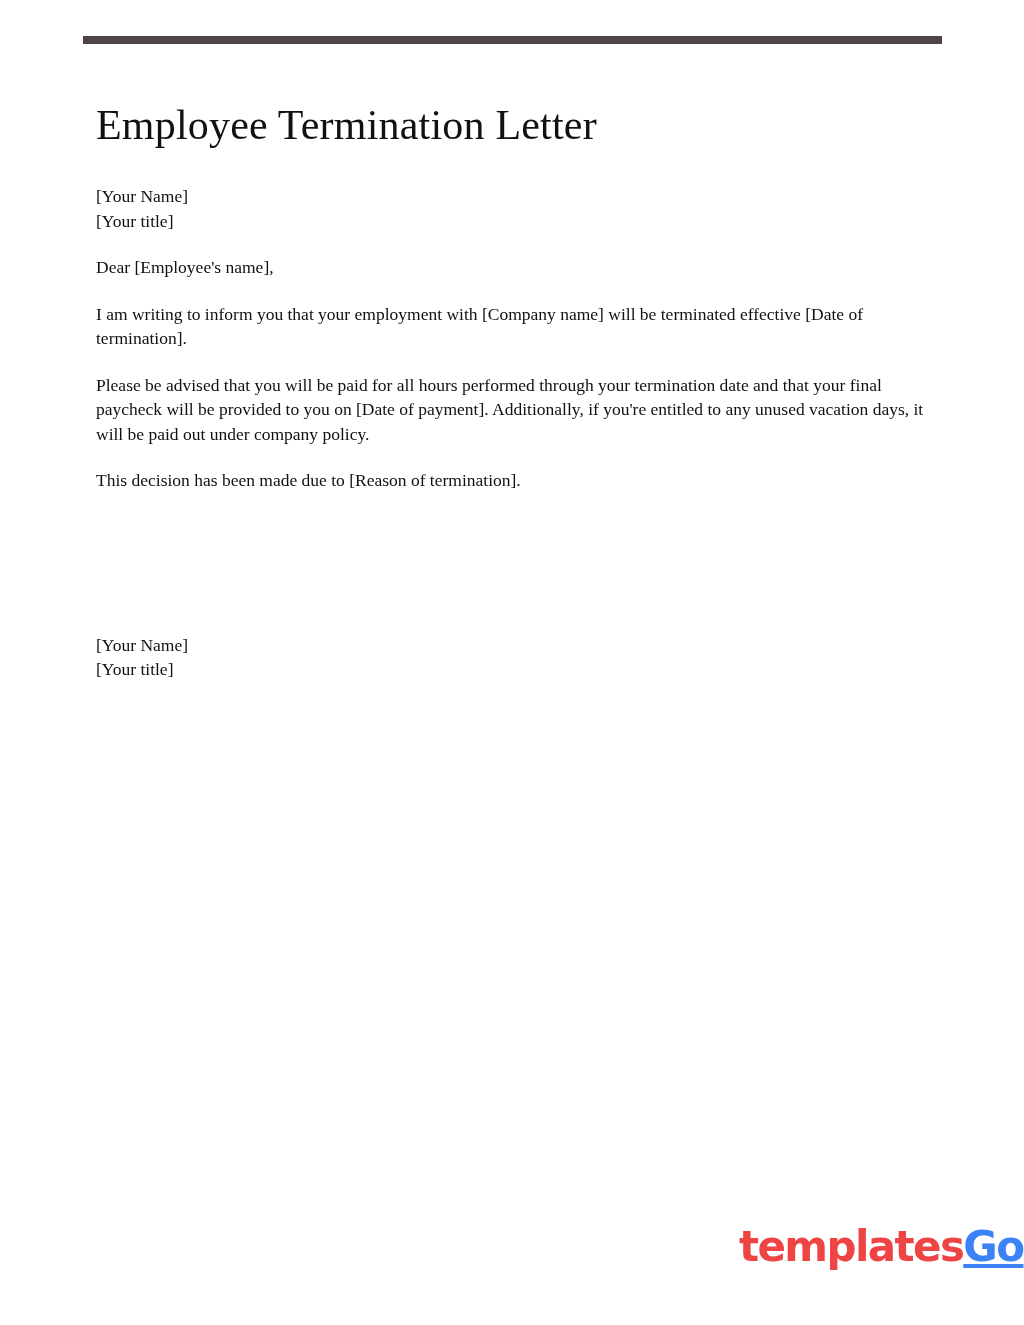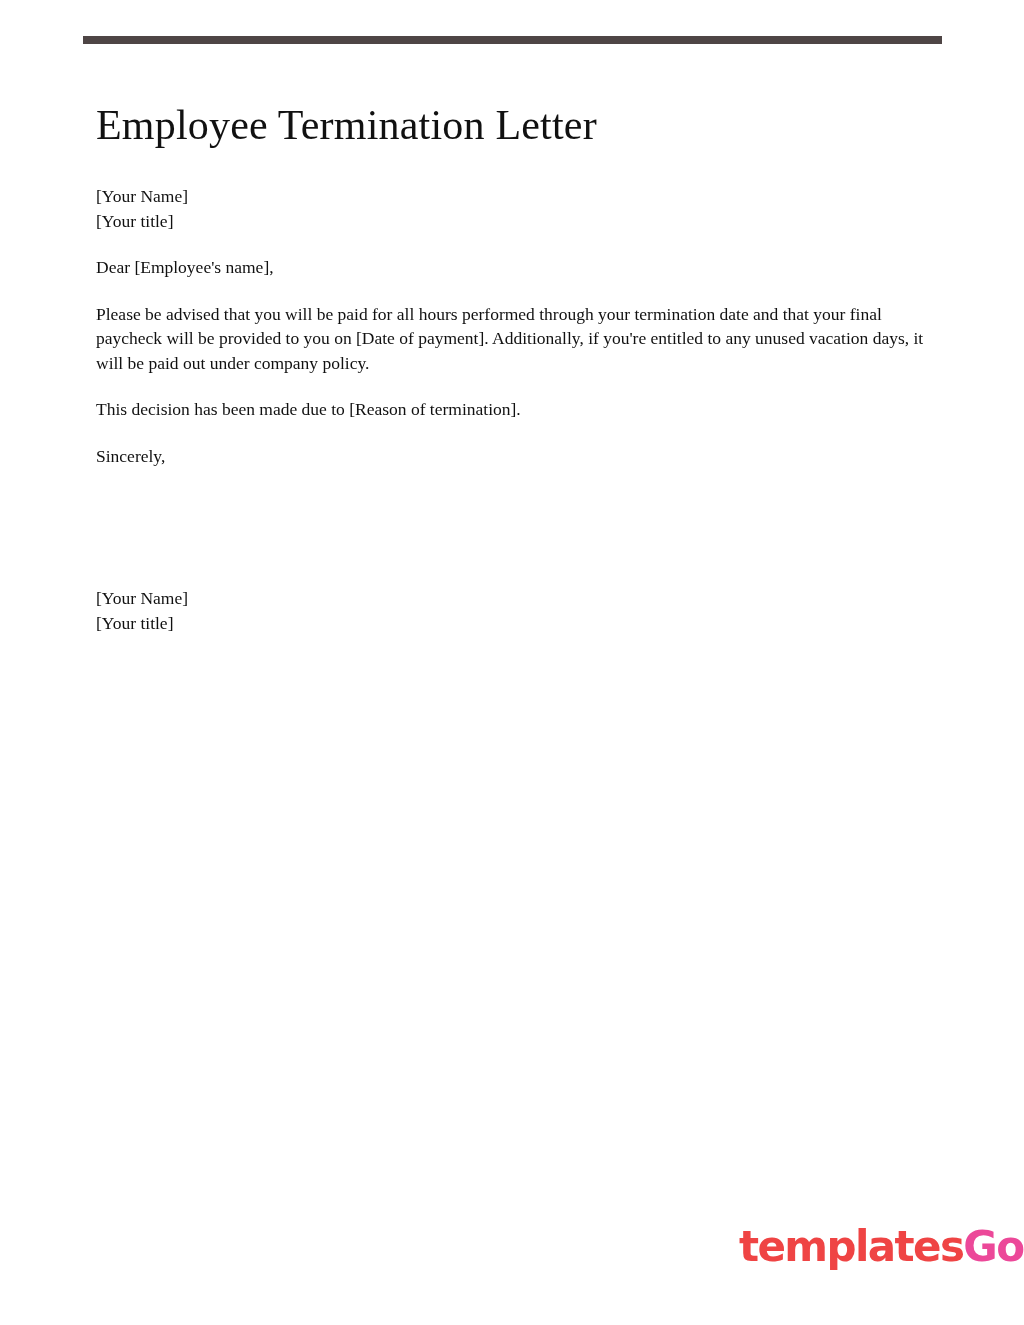--- a/index.html
+++ b/index.html
@@ -107,45 +107,45 @@
     left: 739px;
     top: 1226px;
     font-family: "DejaVu Sans", "Liberation Sans", sans-serif;
     font-size: 42px;
     font-weight: 700;
     letter-spacing: -1.6px;
     line-height: 42px;
     white-space: nowrap;
   }
   .logo .logo-primary { color: #ef4444; }
-  .logo .logo-accent  { color: #ec4899; }
+  .logo .logo-accent  { color: #3b82f6; text-decoration: underline; }
 </style>
 </head>
 <body>
 
 <div class="page">
 
   <div class="top-rule"></div>
 
   <div class="doc">
 
     <h1 class="doc-title">Employee Termination Letter</h1>
 
     <div class="block address">
       <span class="addr-line">[Your Name]</span>
       <span class="addr-line">[Your title]</span>
     </div>
 
 
     <div class="block salutation">Dear [Employee's name],</div>
 
+    <p class="para">I am writing to inform you that your employment with [Company name] will be terminated effective [Date of termination].</p>
     <p class="para">Please be advised that you will be paid for all hours performed through your termination date and that your final paycheck will be provided to you on [Date of payment]. Additionally, if you're entitled to any unused vacation days, it will be paid out under company policy.</p>
     <p class="para">This decision has been made due to [Reason of termination].</p>
 
-    <div class="closing">Sincerely,</div>
 
     <div class="signature-space"></div>
 
     <div class="signature-block">
       <span class="sig-line">[Your Name]</span>
       <span class="sig-line">[Your title]</span>
     </div>
 
   </div>
 

